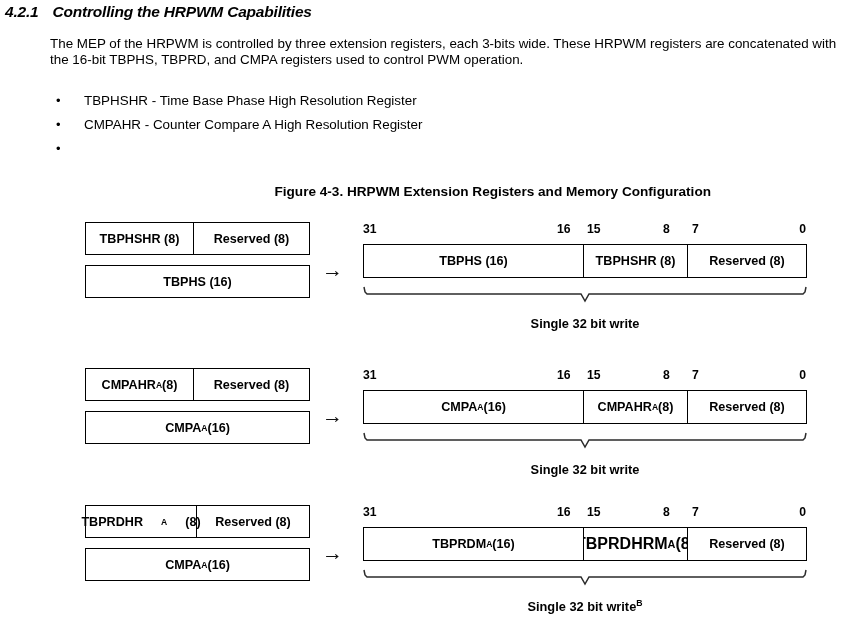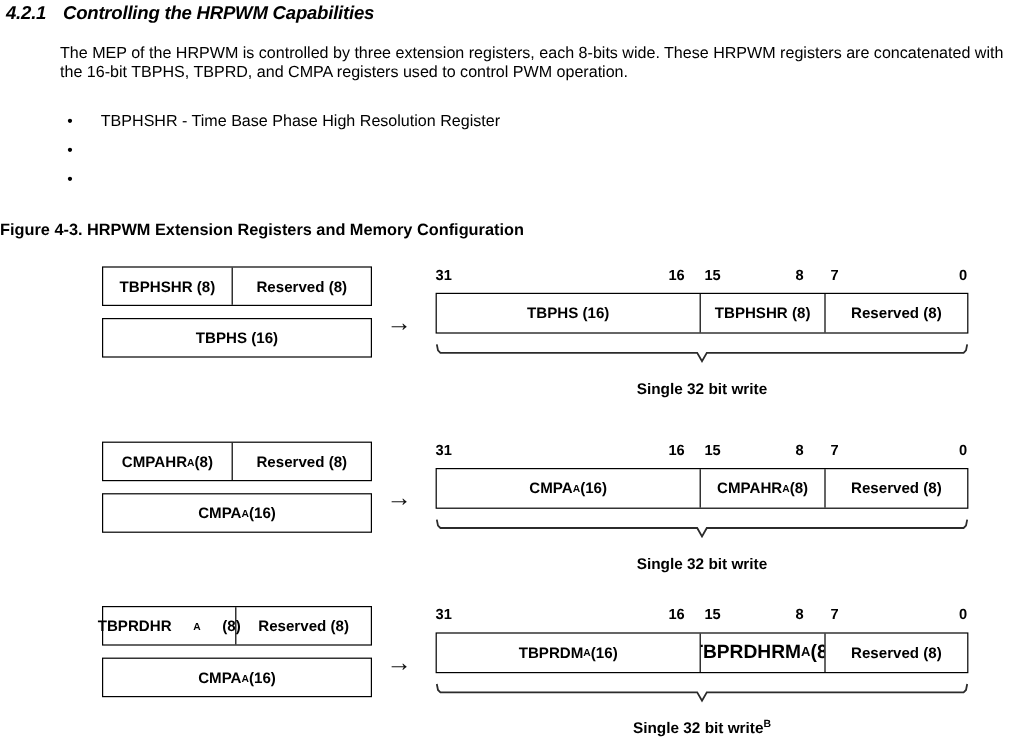--- a/index.html
+++ b/index.html
@@ -61,21 +61,21 @@
     left: 34px;
     top: 0;
     white-space: nowrap;
   }
 
   .fig-caption {
     position: absolute;
     left: 0;
     top: 184px;
     width: 711px;
-    text-align: left;
+    text-align: right;
     font-size: 13.6px;
     font-weight: bold;
   }
 
   
   .figure {
     position: absolute;
     left: 0;
     top: 0;
     width: 773px;
@@ -203,29 +203,30 @@
     line-height: 0;
   }
 </style>
 </head>
 <body>
 
 <div class="heading">
   <span class="num">4.2.1</span><span>Controlling the HRPWM Capabilities</span>
 </div>
 
-<div class="body-para">The MEP of the HRPWM is controlled by three extension registers, each 8-bits wide. These HRPWM registers are concatenated with the 16-bit TBPHS, TBPRD, and CMPA registers used to control PWM operation.</div>
+<div class="body-para">The MEP of the HRPWM is controlled by three extension registers, each 3-bits wide. These HRPWM registers are concatenated with the 16-bit TBPHS, TBPRD, and CMPA registers used to control PWM operation.</div>
 
 <div class="bullets">
   <div class="bullet-row">
     <span class="bullet-dot">•</span>
     <span class="bullet-text">TBPHSHR - Time Base Phase High Resolution Register</span>
   </div>
   <div class="bullet-row">
     <span class="bullet-dot">•</span>
+    <span class="bullet-text">CMPAHR - Counter Compare A High Resolution Register</span>
   </div>
   <div class="bullet-row">
     <span class="bullet-dot">•</span>
   </div>
 </div>
 
 <div class="fig-caption">Figure 4-3. HRPWM Extension Registers and Memory Configuration</div>
 
 <div class="figure">
 

